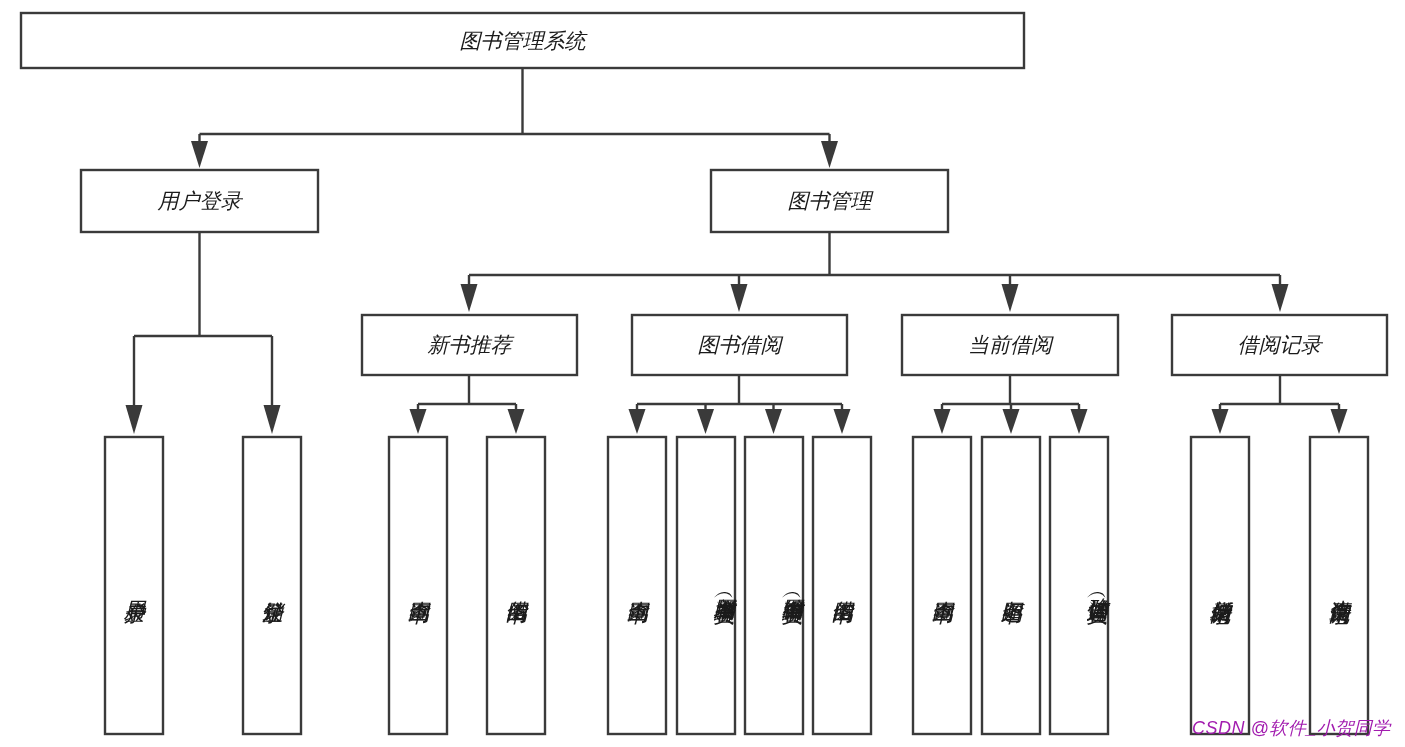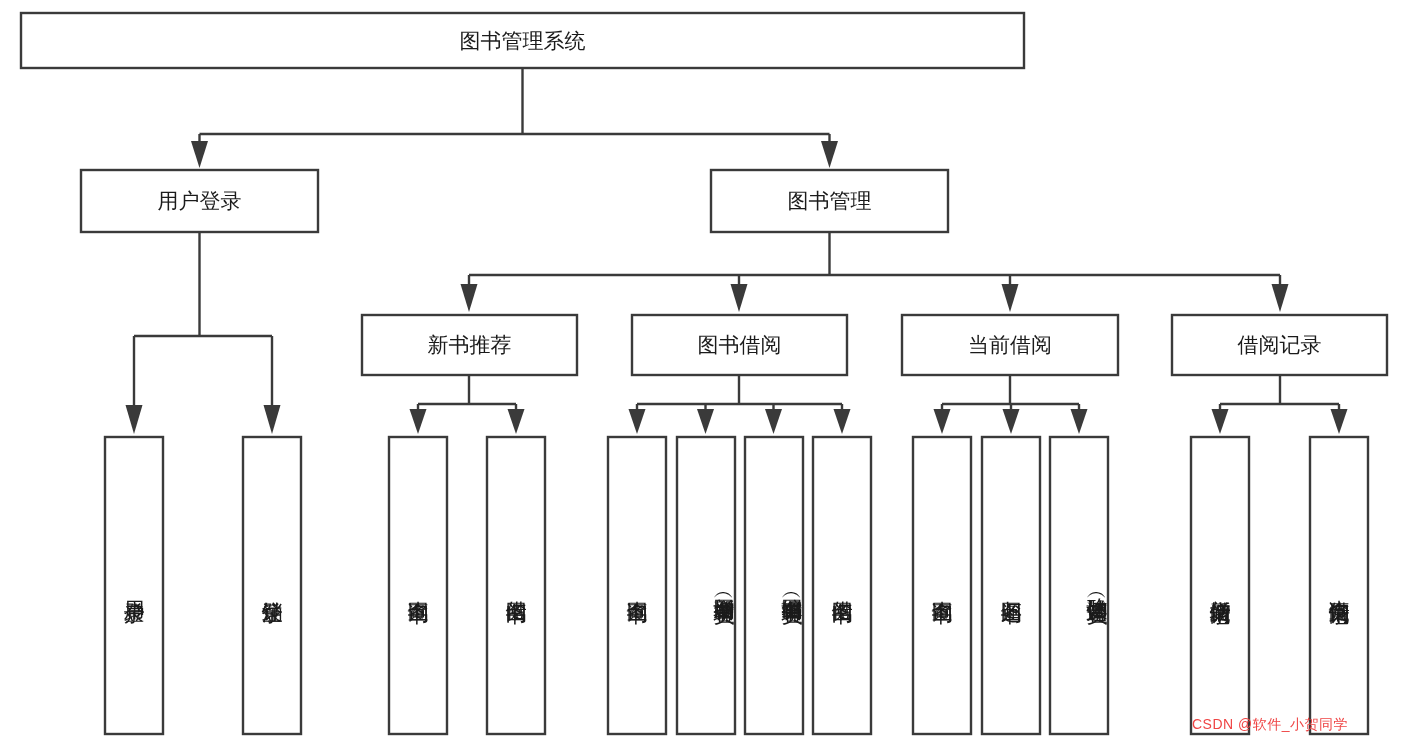--- a/index.html
+++ b/index.html
@@ -11,20 +11,21 @@
     font-family: "Liberation Sans", "DejaVu Sans", sans-serif;
     width: 1405px;
     height: 747px;
     overflow: hidden;
   }
   #diagram-root {
     position: relative;
     width: 1405px;
     height: 747px;
     background: #ffffff;
+    font-style: italic;
   }
   svg#tree-svg {
     position: absolute;
     left: 0;
     top: 0;
     width: 1405px;
     height: 747px;
     display: block;
   }
   .node-box {
@@ -59,22 +60,22 @@
     line-height: 1.06;
     letter-spacing: 1px;
     text-align: center;
     white-space: nowrap;
     pointer-events: none;
     user-select: none;
   }
   .watermark {
     position: absolute;
     font-family: "Liberation Sans", "DejaVu Sans", sans-serif;
-    font-size: 14px;
-    color: #ef4444;
+    font-size: 18px;
+    color: #a21caf;
     white-space: nowrap;
     letter-spacing: 0.5px;
   }
 </style>
 </head>
 <body>
 
 <div id="diagram-root">
 
   <svg id="tree-svg" viewBox="0 0 1405 747" xmlns="http://www.w3.org/2000/svg">

